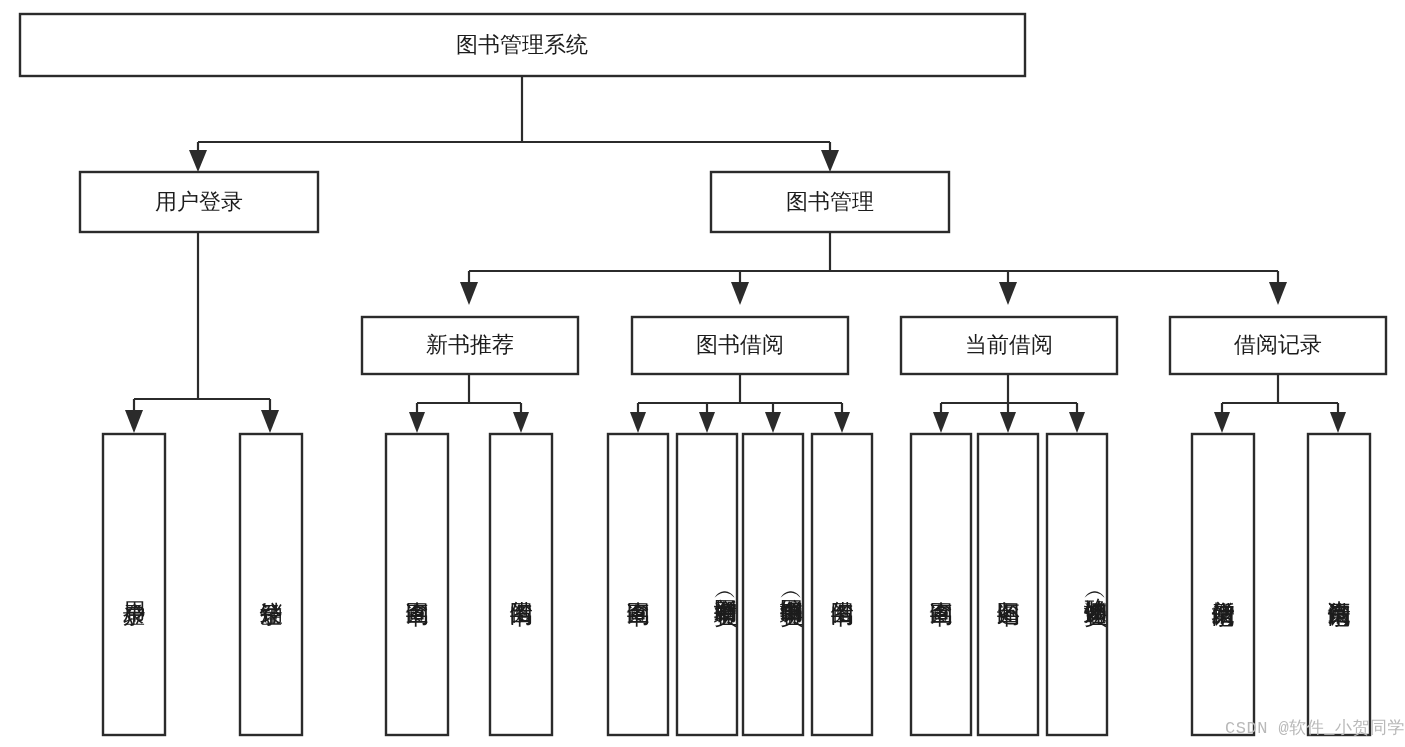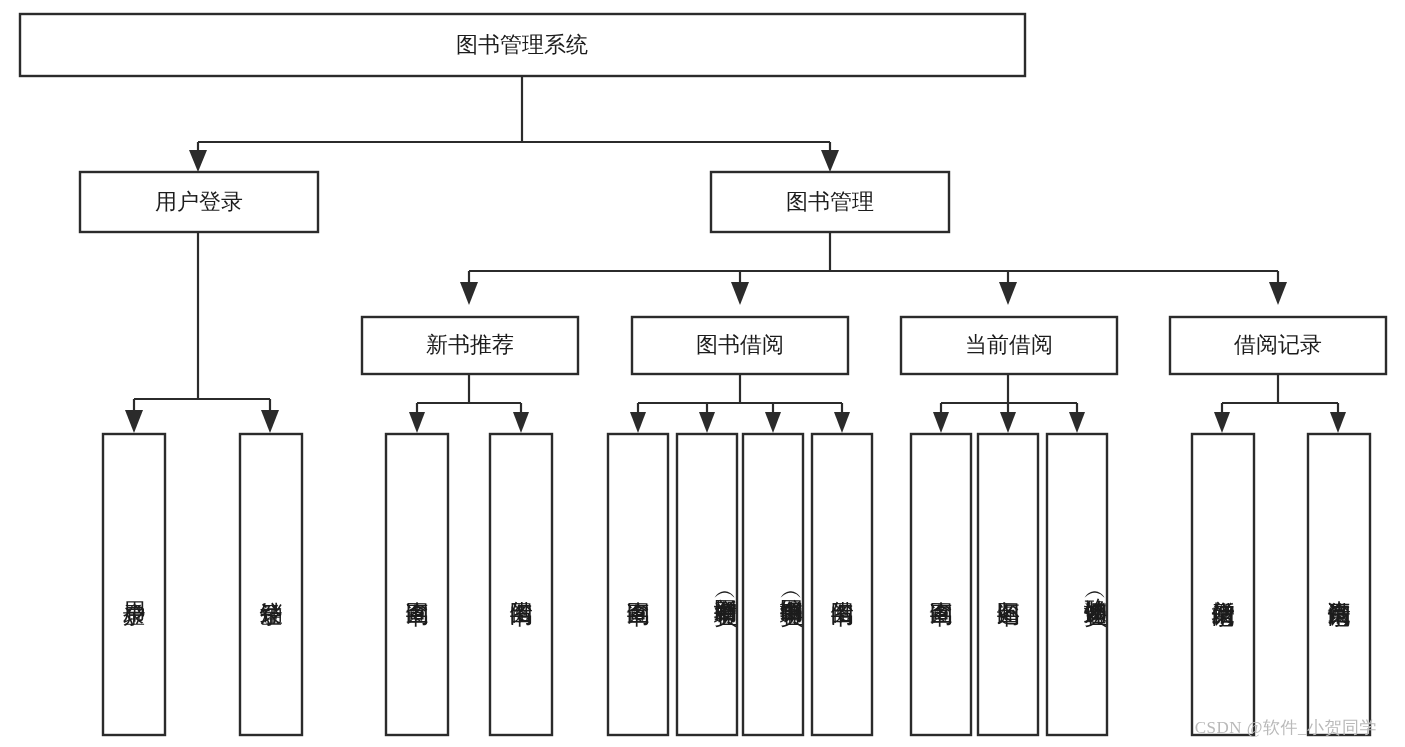--- a/index.html
+++ b/index.html
@@ -59,23 +59,23 @@
     color: #1c1c1c;
     letter-spacing: 1px;
     display: flex;
     align-items: center;
     justify-content: center;
     text-align: center;
     pointer-events: none;
   }
   .watermark {
     position: absolute;
-    right: 28px;
+    right: 0;
     bottom: 8px;
-    font-family: Liberation Serif, serif;
+    font-family: Liberation Mono, monospace;
     font-size: 17px;
     color: #b9b9b9;
     letter-spacing: 0.5px;
     white-space: nowrap;
   }
 </style>
 </head>
 <body>
 
 <div id="diagram-root">

